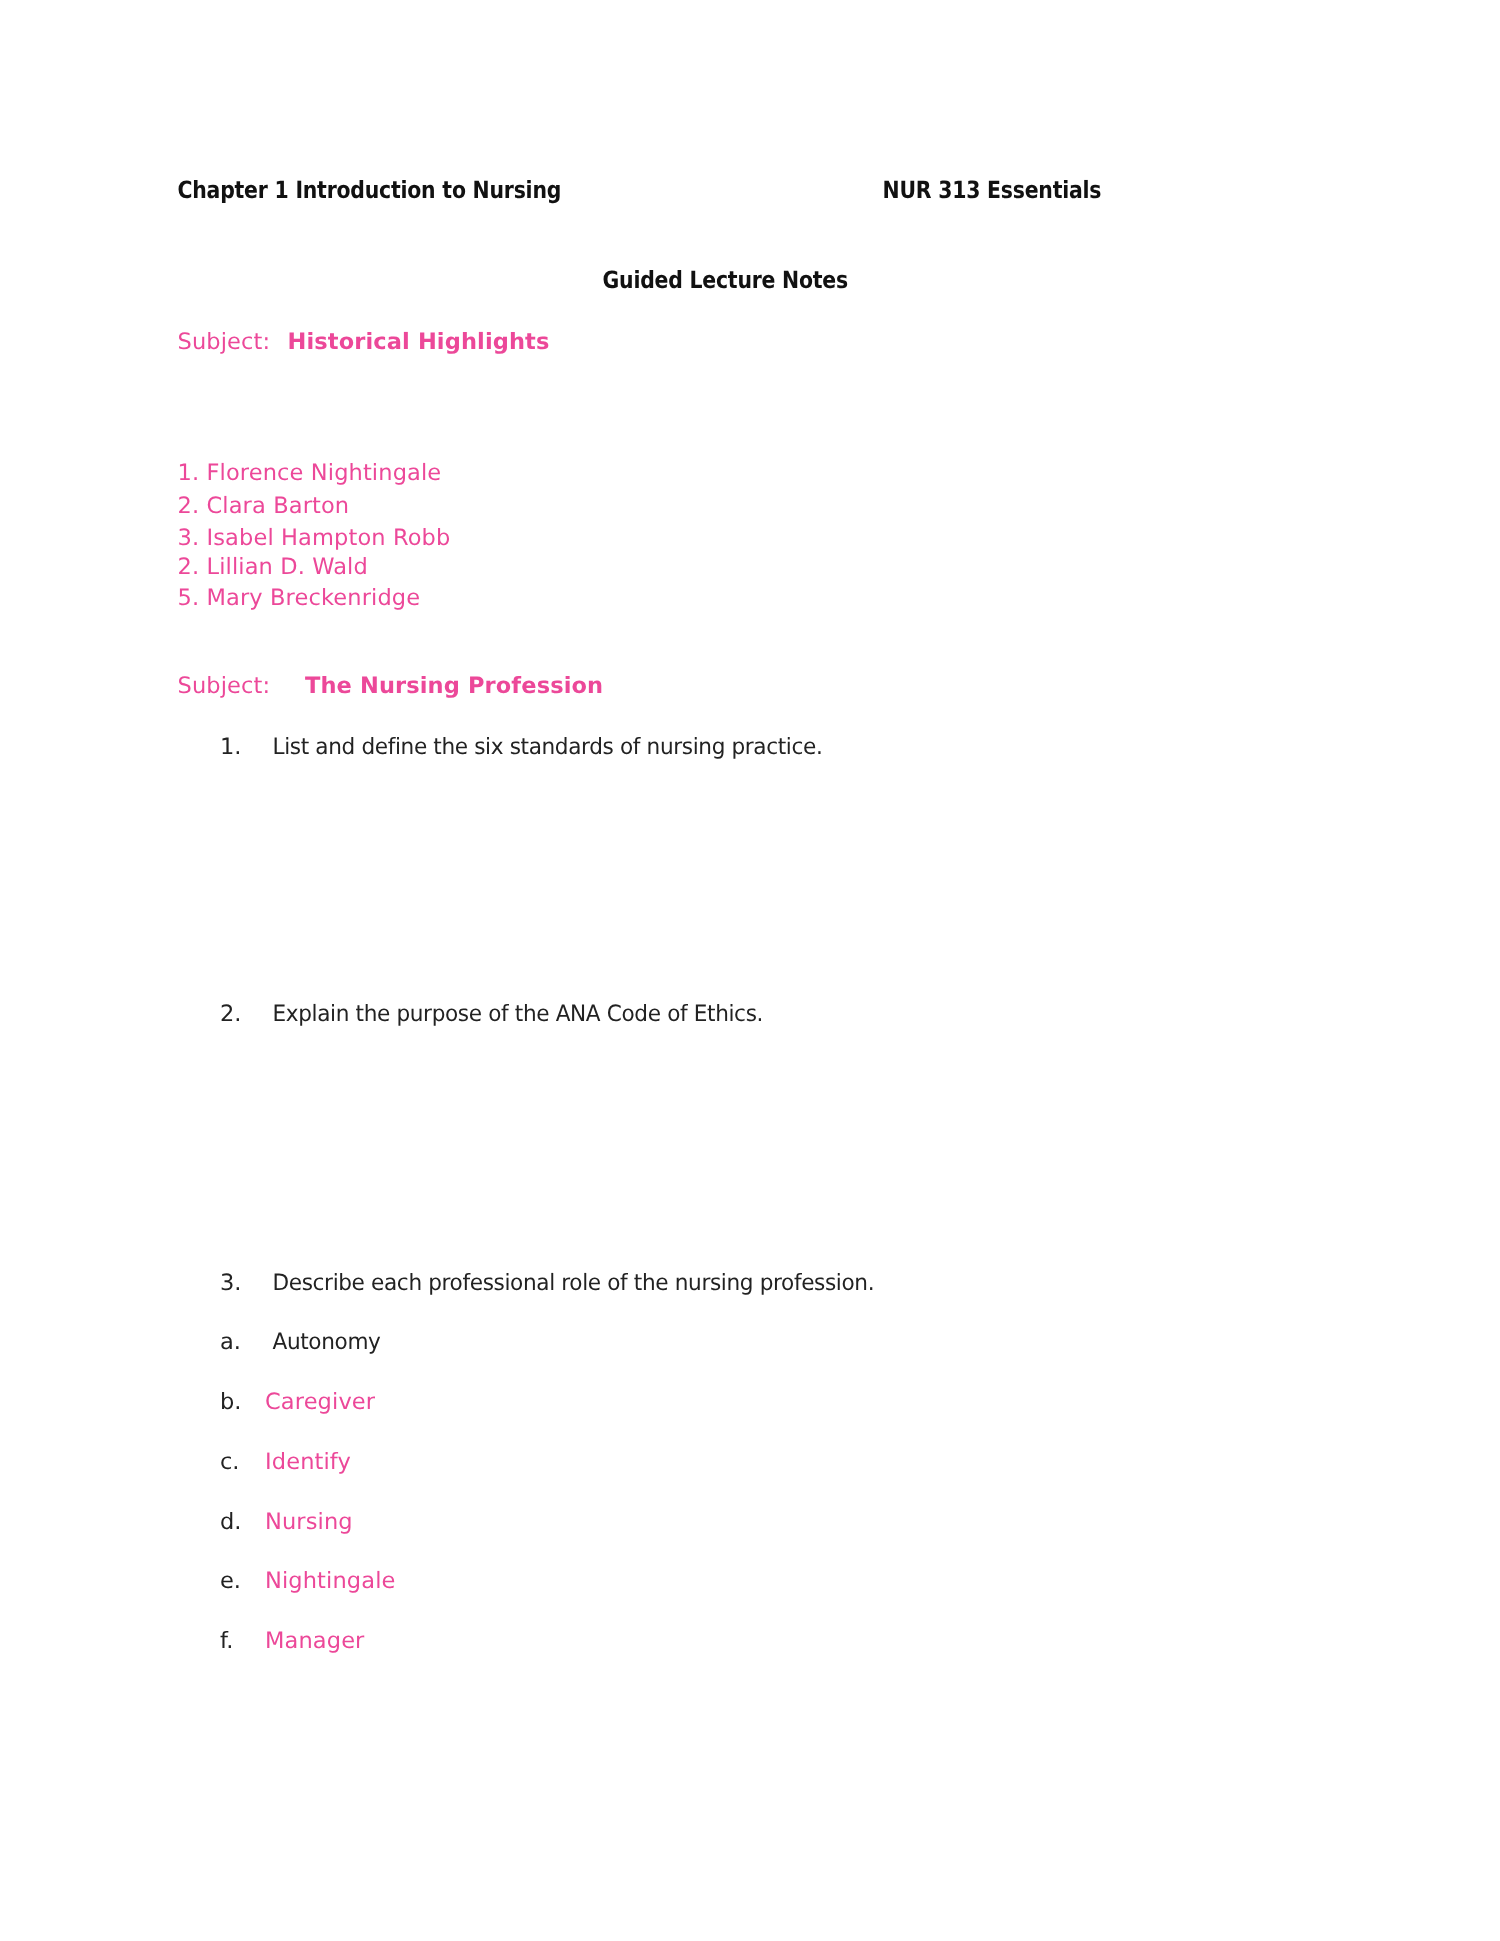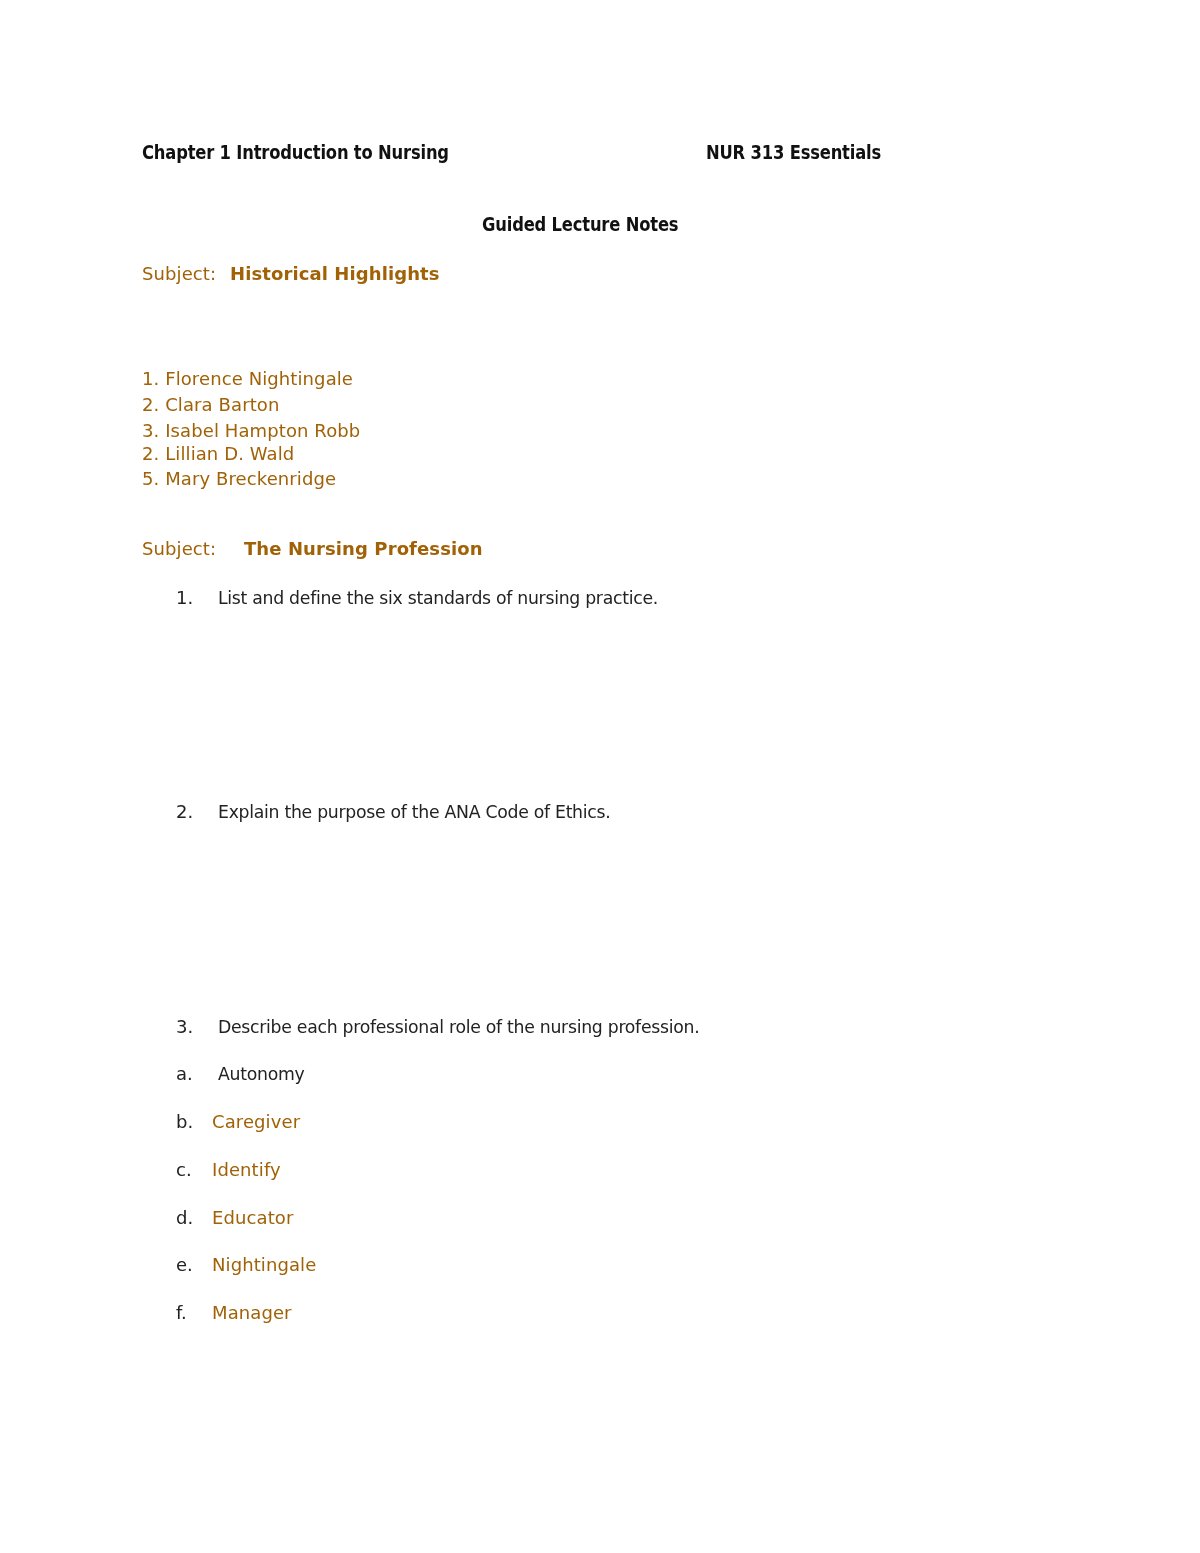--- a/index.html
+++ b/index.html
@@ -27,21 +27,21 @@
       font-weight: 400;
       letter-spacing: -0.2px;
       color: #111111;
       transform: scaleX(0.93);
       transform-origin: left center;
     }
     .hdr.bold { font-weight: 700; transform: scaleX(0.86); }
     .body-text {
       font-family: "DejaVu Sans", sans-serif;
       font-size: 18px;
-      color: #a16207;
+      color: #ec4899;
       letter-spacing: 0.1px;
     }
     .subject-label { font-weight: 400; }
     .subject-title { font-weight: 700; }
     .q-text {
       font-family: "DejaVu Sans", sans-serif;
       font-size: 18px;
       color: #222222;
       letter-spacing: -0.3px;
       transform: scaleX(0.96);
@@ -92,21 +92,21 @@
   <div class="abs num" style="left:176px; top:1063px;">a.</div>
   <div class="abs q-text" style="left:218px; top:1063px;">Autonomy</div>
 
   <div class="abs num" style="left:176px; top:1111px;">b.</div>
   <div class="abs body-text" style="left:212px; top:1111px;">Caregiver</div>
 
   <div class="abs num" style="left:176px; top:1159px;">c.</div>
   <div class="abs body-text" style="left:212px; top:1159px;">Identify</div>
 
   <div class="abs num" style="left:176px; top:1207px;">d.</div>
-  <div class="abs body-text" style="left:212px; top:1207px;">Educator</div>
+  <div class="abs body-text" style="left:212px; top:1207px;">Nursing</div>
 
   <div class="abs num" style="left:176px; top:1254px;">e.</div>
   <div class="abs body-text" style="left:212px; top:1254px;">Nightingale</div>
 
   <div class="abs num" style="left:176px; top:1302px;">f.</div>
   <div class="abs body-text" style="left:212px; top:1302px;">Manager</div>
 
 </div>
 
 </body></html>

